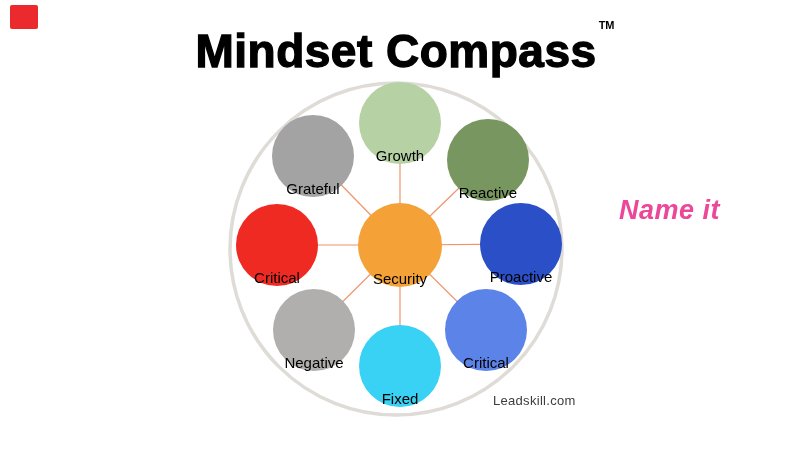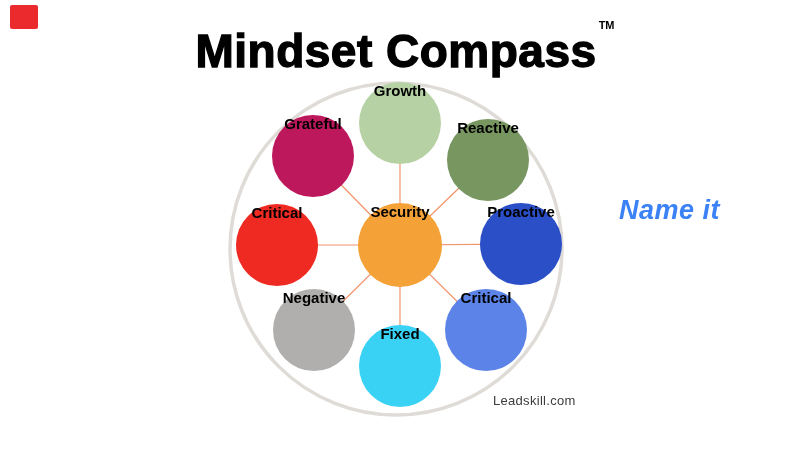--- a/index.html
+++ b/index.html
@@ -13,22 +13,22 @@
     font-size:46px;font-weight:800;color:#000;letter-spacing:.5px;
     -webkit-text-stroke:1.3px #000;white-space:nowrap;
   }
   .tm{
     font-size:11px;font-weight:600;-webkit-text-stroke:0;letter-spacing:0;
     position:relative;top:-22px;left:2px;
   }
   .lines-svg{position:absolute;left:0;top:0;width:800px;height:450px;pointer-events:none;}
   .node{
     position:absolute;width:82px;height:82px;border-radius:50%;
-    display:flex;align-items:flex-start;justify-content:center;
-    font-size:15px;font-weight:bold;color:#000;text-align:center;
+    display:flex;align-items:flex-end;justify-content:center;
+    font-size:15px;font-weight:normal;color:#000;text-align:center;
   }
   .node-center{width:84px;height:84px;font-size:15px;}
   .n-top   {left:359px;top: 82px;}
   .n-tr    {left:447px;top:119px;}
   .n-right {left:480px;top:203px;}
   .n-br    {left:445px;top:289px;}
   .n-bottom{left:359px;top:325px;}
   .n-bl    {left:273px;top:289px;}
   .n-left  {left:236px;top:204px;}
   .n-tl    {left:272px;top:115px;}
@@ -80,27 +80,27 @@
   </div>
   <div class="node n-bl" style="background: rgb(177, 175, 173);">
     <span>Negative</span>
   </div>
   <div class="node n-bottom" style="background: rgb(57, 209, 244);">
     <span>Fixed</span>
   </div>
   <div class="node n-left" style="background: rgb(238, 42, 35);">
     <span>Critical</span>
   </div>
-  <div class="node n-tl" style="background: #be185d;">
+  <div class="node n-tl" style="background: #a3a3a3;">
     <span>Grateful</span>
   </div>
 
   <div class="node node-center n-ctr" style="background: rgb(244, 162, 56);">
     <span>Security</span>
   </div>
 
-  <div class="side-text" style="color: #3b82f6;">
+  <div class="side-text" style="color: #ec4899;">
     <div>Name it</div>
   </div>
 
   <div class="footer">Leadskill.com</div>
 
 </div>
 
 </body></html>

